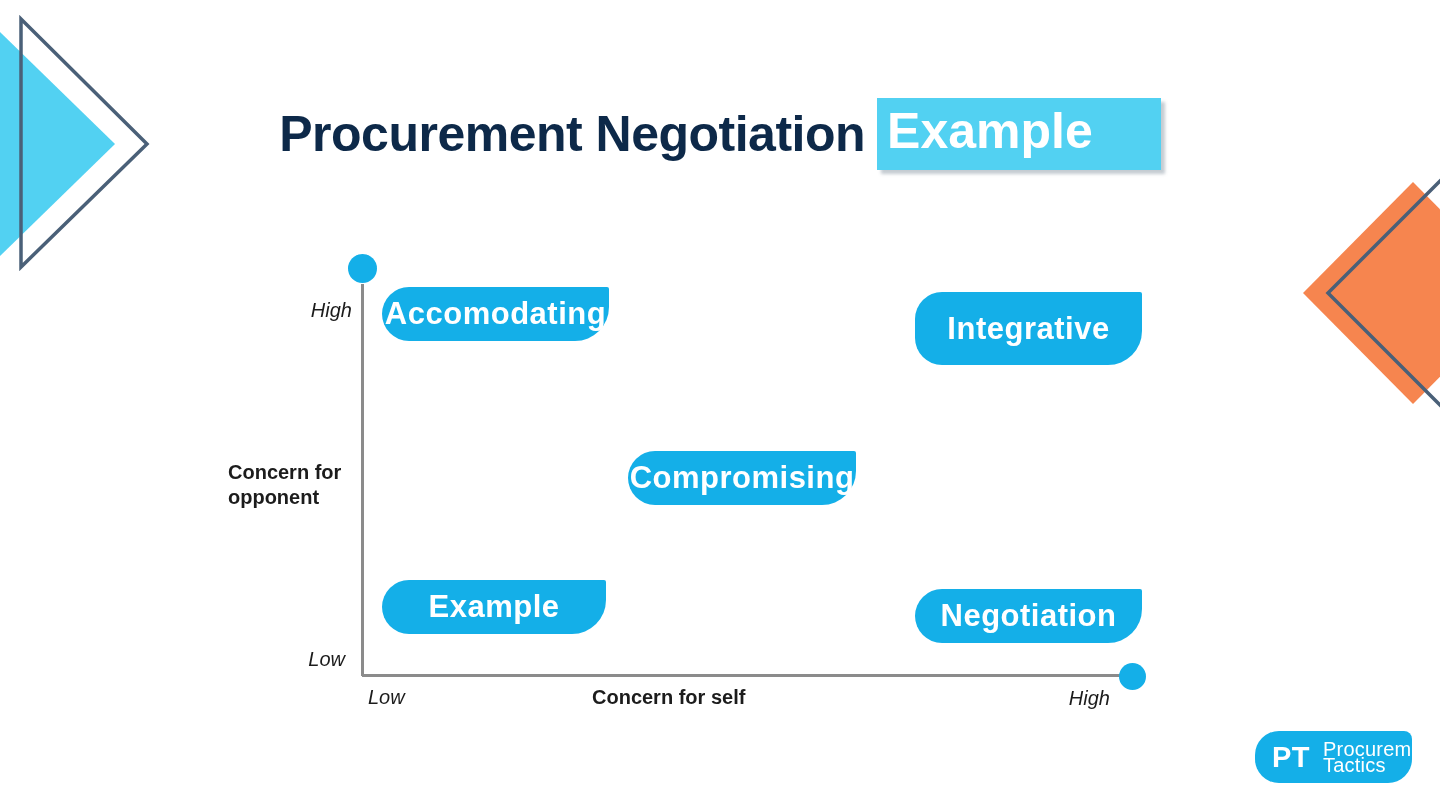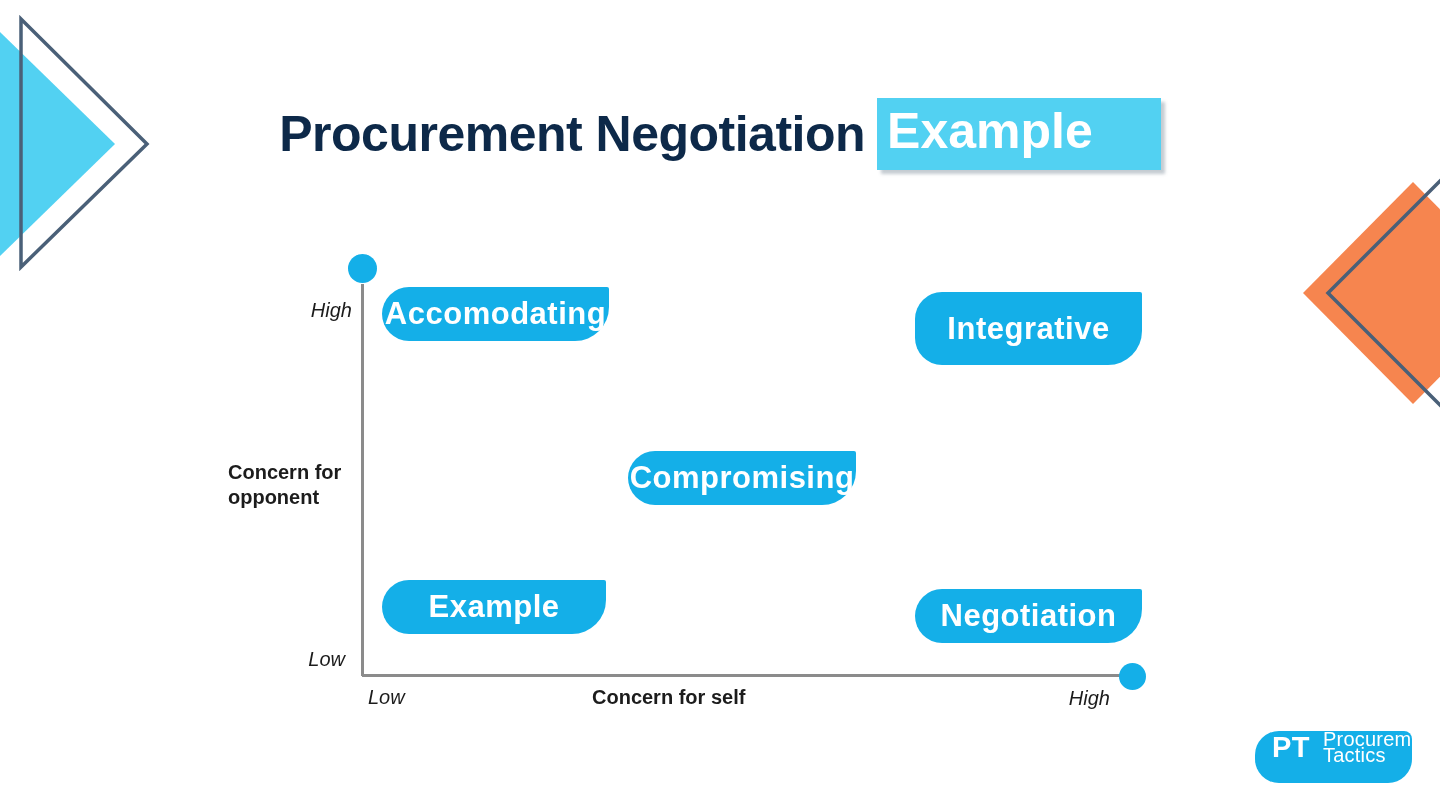--- a/index.html
+++ b/index.html
@@ -56,21 +56,21 @@
   .lbl-x-low  { left:368px; top:686px; }
   .lbl-x-high { left:1050px; top:687px; width:60px; text-align:right; }
   .lbl-x-title{ left:592px; top:686px; width:300px; text-align:left; }
   .lbl-y-title{ left:228px; top:444px; width:130px; line-height:25px;margin-top:16px; }
 
   
   .logo {
     position:absolute; left:1255px; top:731px; width:157px; height:52px;
     background:var(--pill_cyan,#14AFE8); color:#fff;
     border-radius:24px 8px 24px 24px;
-    display:flex; 
+    display:flex; align-items:center;
   }
   .logo-initials { font-size:29px; font-weight:700; margin-left:17px; letter-spacing:0.5px; }
   .logo-divider { width:2px; height:36px; background:rgba(255,255,255,0.92); margin:0 7px 0 6px; }
   .logo-name { font-size:20px; line-height:16px; font-weight:400; letter-spacing:0.2px; }
 </style>
 </head>
 <body>
 
 <svg class="deco" viewBox="0 0 1440 810">
   <polygon points="-40,-7 115,144 -40,295" fill="#52D1F2"></polygon>

